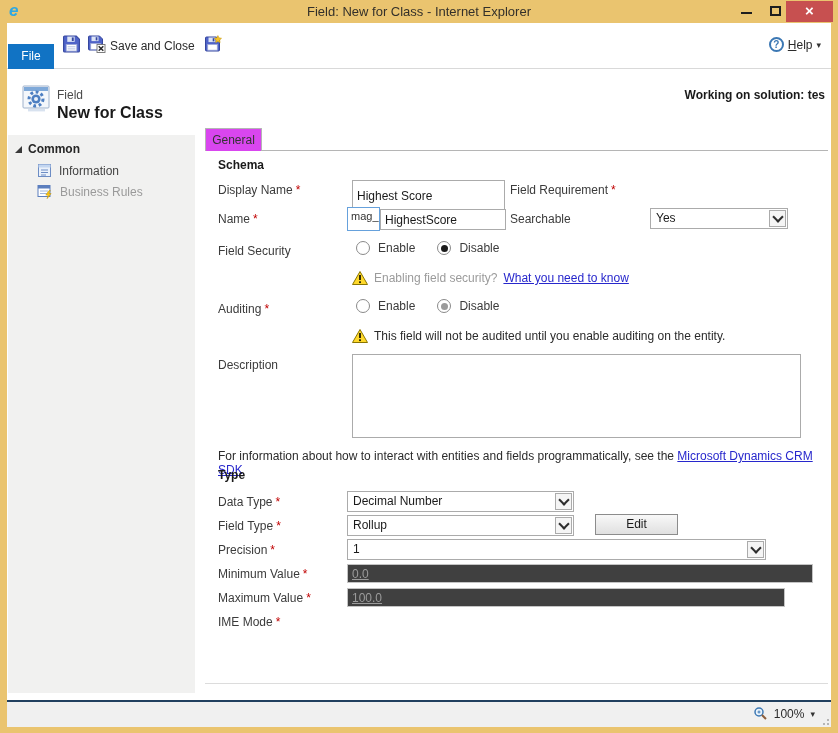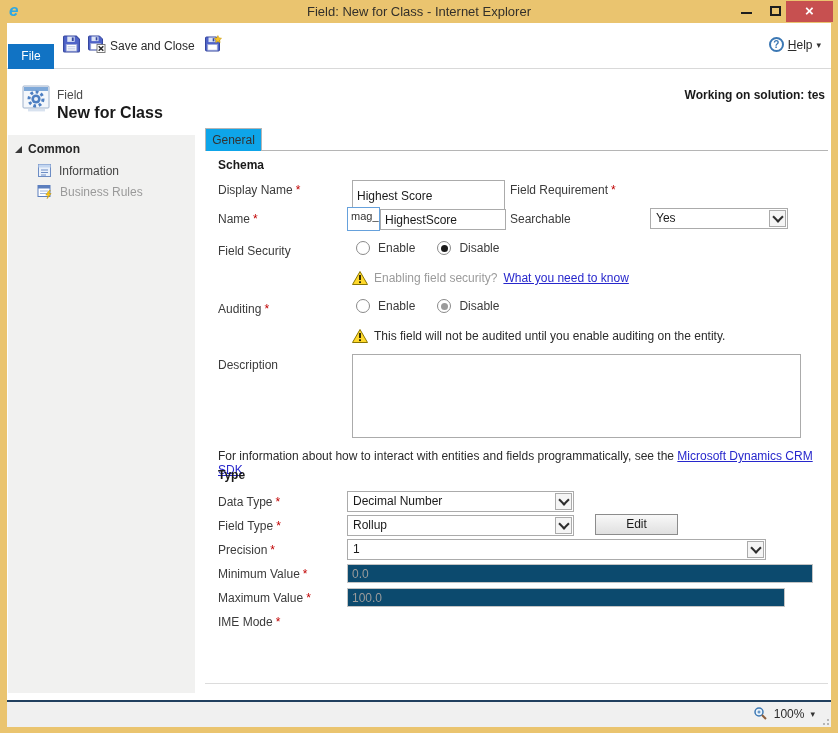--- a/index.html
+++ b/index.html
@@ -44,33 +44,33 @@
 
   
   .sidebar { position:absolute; left:1px; top:112px; width:187px; height:558px; background:#F1F1F0; }
   .side-group { position:absolute; left:7px; top:7px; display:flex; align-items:center; gap:6px;
                 font-size:12px; font-weight:bold; color:#262626; }
   .expander { width:0; height:0; border-bottom:7px solid #3A3A3A; border-left:7px solid transparent; }
   .side-item { position:absolute; left:29px; display:flex; align-items:center; gap:7px; font-size:12px; color:#444; }
   .side-item.dim { color:#9A9A9A; }
 
   
-  .tab { position:absolute; left:198px; top:105px; width:57px; height:23px; background:#0ea5e9;
+  .tab { position:absolute; left:198px; top:105px; width:57px; height:23px; background:#d946ef;
          border:1px solid #B5B5B5; border-bottom:none; font-size:12px; color:#333;
          text-align:center; line-height:22px; z-index:2; }
   .tabline { position:absolute; left:198px; top:127px; width:623px; height:1px; background:#B5B5B5; }
   .content-bottom { position:absolute; left:198px; top:660px; width:623px; height:1px; background:#DCDCDC; }
 
   .heading { position:absolute; left:211px; font-size:12px; font-weight:bold; color:#1A1A1A; }
   .lbl { position:absolute; font-size:12px; color:#3B3B3B; white-space:nowrap; }
   .req { color:#C00000; margin-left:3px; }
 
   .tinput { position:absolute; border:1px solid #ABABAB; background:#fff; color:#1A1A1A;
             font-family:"Liberation Sans",sans-serif; font-size:12px; padding:1px 4px; }
-  .tinput:disabled, .tinput.disabled { background:#0c4a6e; border-color:#C4C4C4; color:#9B9B9B; }
+  .tinput:disabled, .tinput.disabled { background:#404040; border-color:#C4C4C4; color:#9B9B9B;text-decoration:underline; }
 
   .prefix-box { position:absolute; border:1px solid #66A1DC; background:#fff; color:#333;
                 font-size:11px; padding:2px 0 0 3px; z-index:2; }
 
   .sel { position:absolute; border:1px solid #ABABAB; background:#fff; font-size:12px;
          color:#1A1A1A; line-height:18px; padding-left:5px; }
   .chevbox { position:absolute; top:1px; right:1px; bottom:1px; width:17px; background:#F5F5F5;
              border:1px solid #ABABAB; display:flex; align-items:center; justify-content:center; }
   .chevbox::after { content:""; width:6px; height:6px; border-right:2px solid #2E2E2E;
                     border-bottom:2px solid #2E2E2E; transform:rotate(45deg); margin-top:-3px; }

